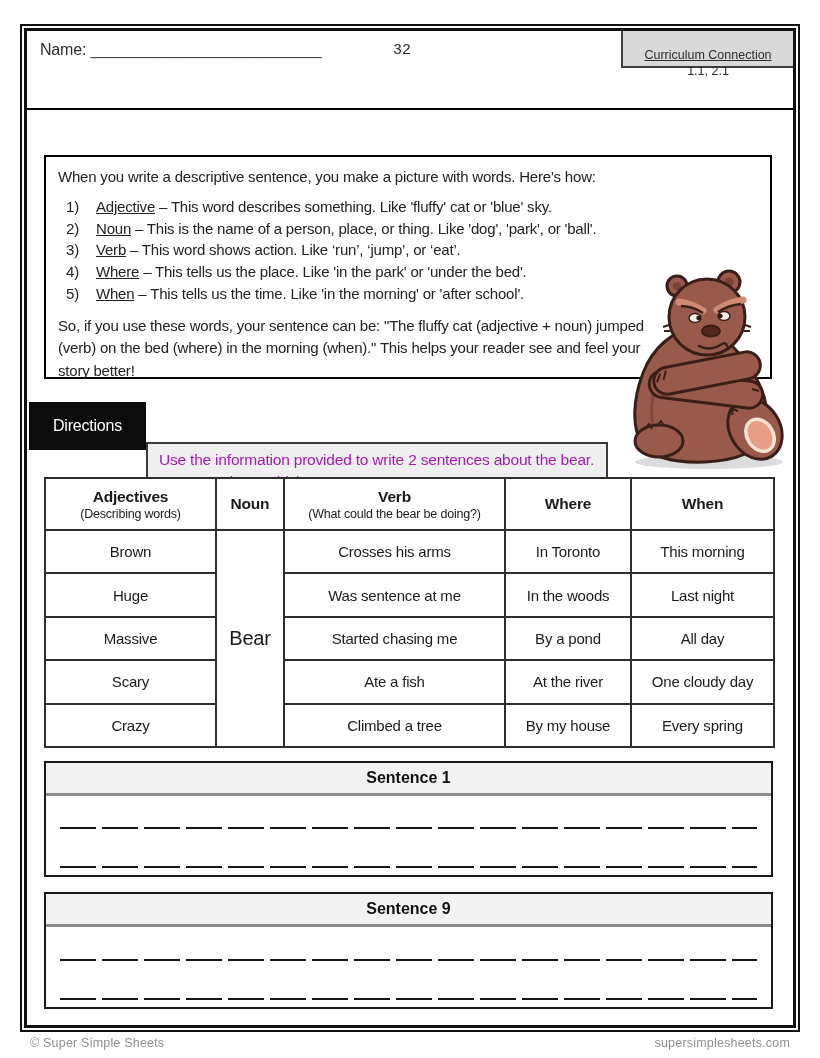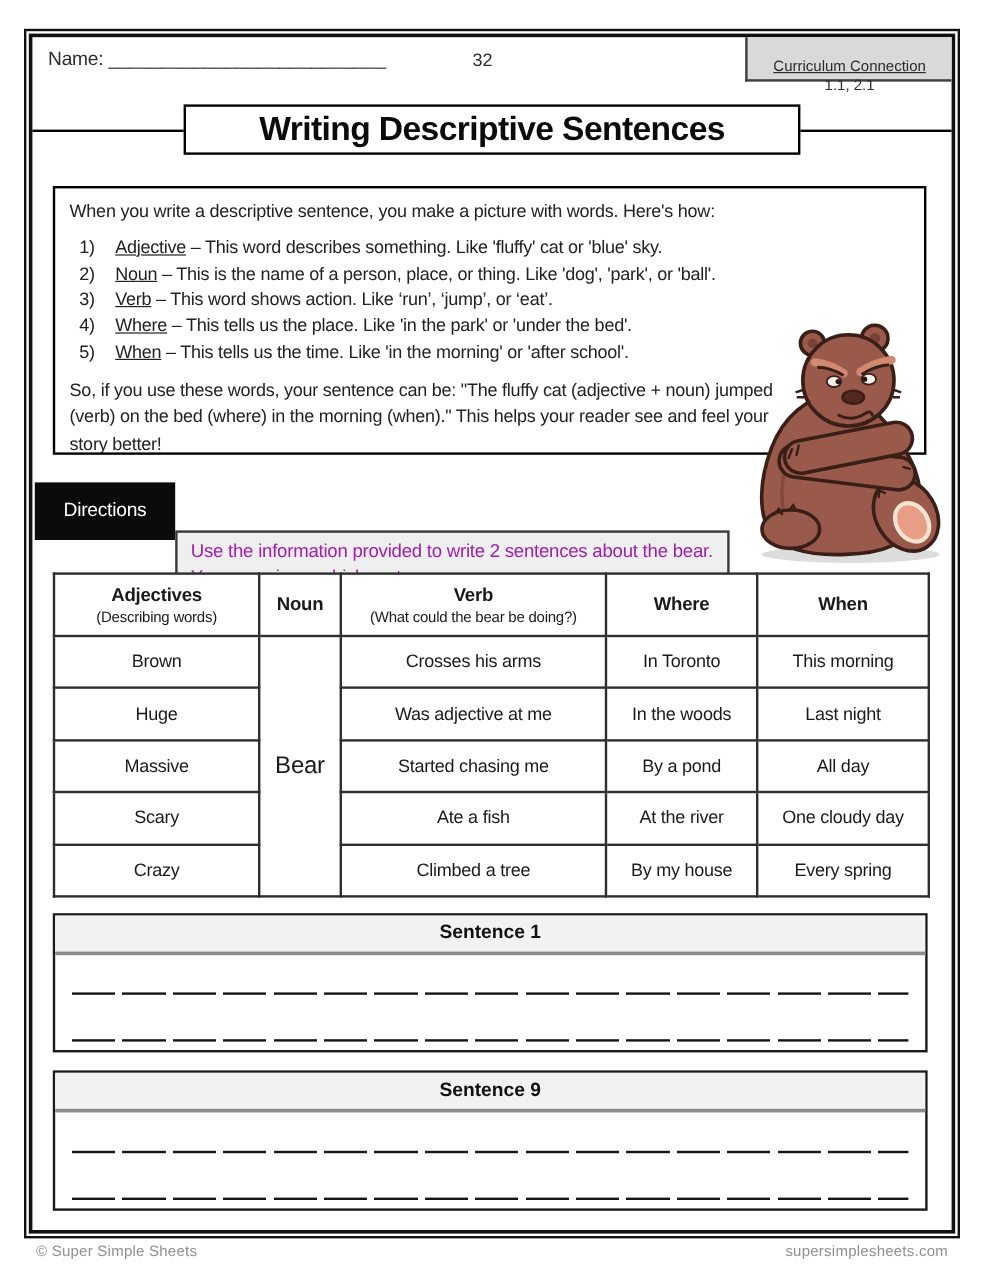--- a/index.html
+++ b/index.html
@@ -9,21 +9,21 @@
     -webkit-font-smoothing:antialiased;
   }
   .page{
     position:absolute;left:24px;top:28px;width:772px;height:1000px;
     box-sizing:border-box;border:3px solid #101010;outline:2px solid #101010;
     outline-offset:2px;background:#fff;
   }
   
   .name-row{position:absolute;left:13px;top:10px;font-size:16px;color:#2d2d2d;letter-spacing:-0.2px;}
   .name-line{color:#3c3c3c;letter-spacing:0;}
-  .page-number{position:absolute;left:355px;top:11px;width:40px;text-align:center;font-size:15px;color:#2d2d2d;}
+  .page-number{position:absolute;left:355px;top:11px;width:40px;text-align:center;font-size:15px;color:#2d2d2d;font-family:Liberation Mono, monospace;}
   .curriculum-box{
     position:absolute;right:0;top:0;width:172px;height:37px;box-sizing:border-box;
     background:#d9d9d9;border-left:2px solid #3f3f3f;border-bottom:2px solid #3f3f3f;
     text-align:center;padding-top:16px;font-size:12.5px;color:#2d2d2d;line-height:1.3;
   }
   .curriculum-title{text-decoration:underline;}
   
   .title-rule{position:absolute;left:0;right:0;top:77px;border-top:2px solid #000;z-index:1;}
   .title-box{
     position:absolute;left:50%;transform:translateX(-50%);top:56px;width:514px;height:42px;
@@ -96,23 +96,20 @@
     <span>Name:</span>
     <span class="name-line">__________________________</span>
   </div>
   <div class="page-number">32</div>
   <div class="curriculum-box">
     <div class="curriculum-title">Curriculum Connection</div>
     <div class="curriculum-codes">1.1, 2.1</div>
   </div>
 
   <div class="title-rule"></div>
-  <div class="title-box">
-    <span>Writing Descriptive Sentences</span>
-  </div>
 
   <div class="intro-box">
     <p class="intro-lead">When you write a descriptive sentence, you make a picture with words. Here's how:</p>
     <div class="intro-item">
       <span class="num">1)</span><span class="term">Adjective</span><span> – This word describes something. Like 'fluffy' cat or 'blue' sky.</span>
     </div>
     <div class="intro-item">
       <span class="num">2)</span><span class="term">Noun</span><span> – This is the name of a person, place, or thing. Like 'dog', 'park', or 'ball'.</span>
     </div>
     <div class="intro-item">
@@ -213,21 +210,21 @@
     <tbody>
       <tr>
         <td>Brown</td>
         <td class="noun-cell" rowspan="5">Bear</td>
         <td>Crosses his arms</td>
         <td>In Toronto</td>
         <td>This morning</td>
       </tr>
       <tr>
         <td>Huge</td>
-        <td>Was adjective at me</td>
+        <td>Was sentence at me</td>
         <td>In the woods</td>
         <td>Last night</td>
       </tr>
       <tr>
         <td>Massive</td>
         <td>Started chasing me</td>
         <td>By a pond</td>
         <td>All day</td>
       </tr>
       <tr>

